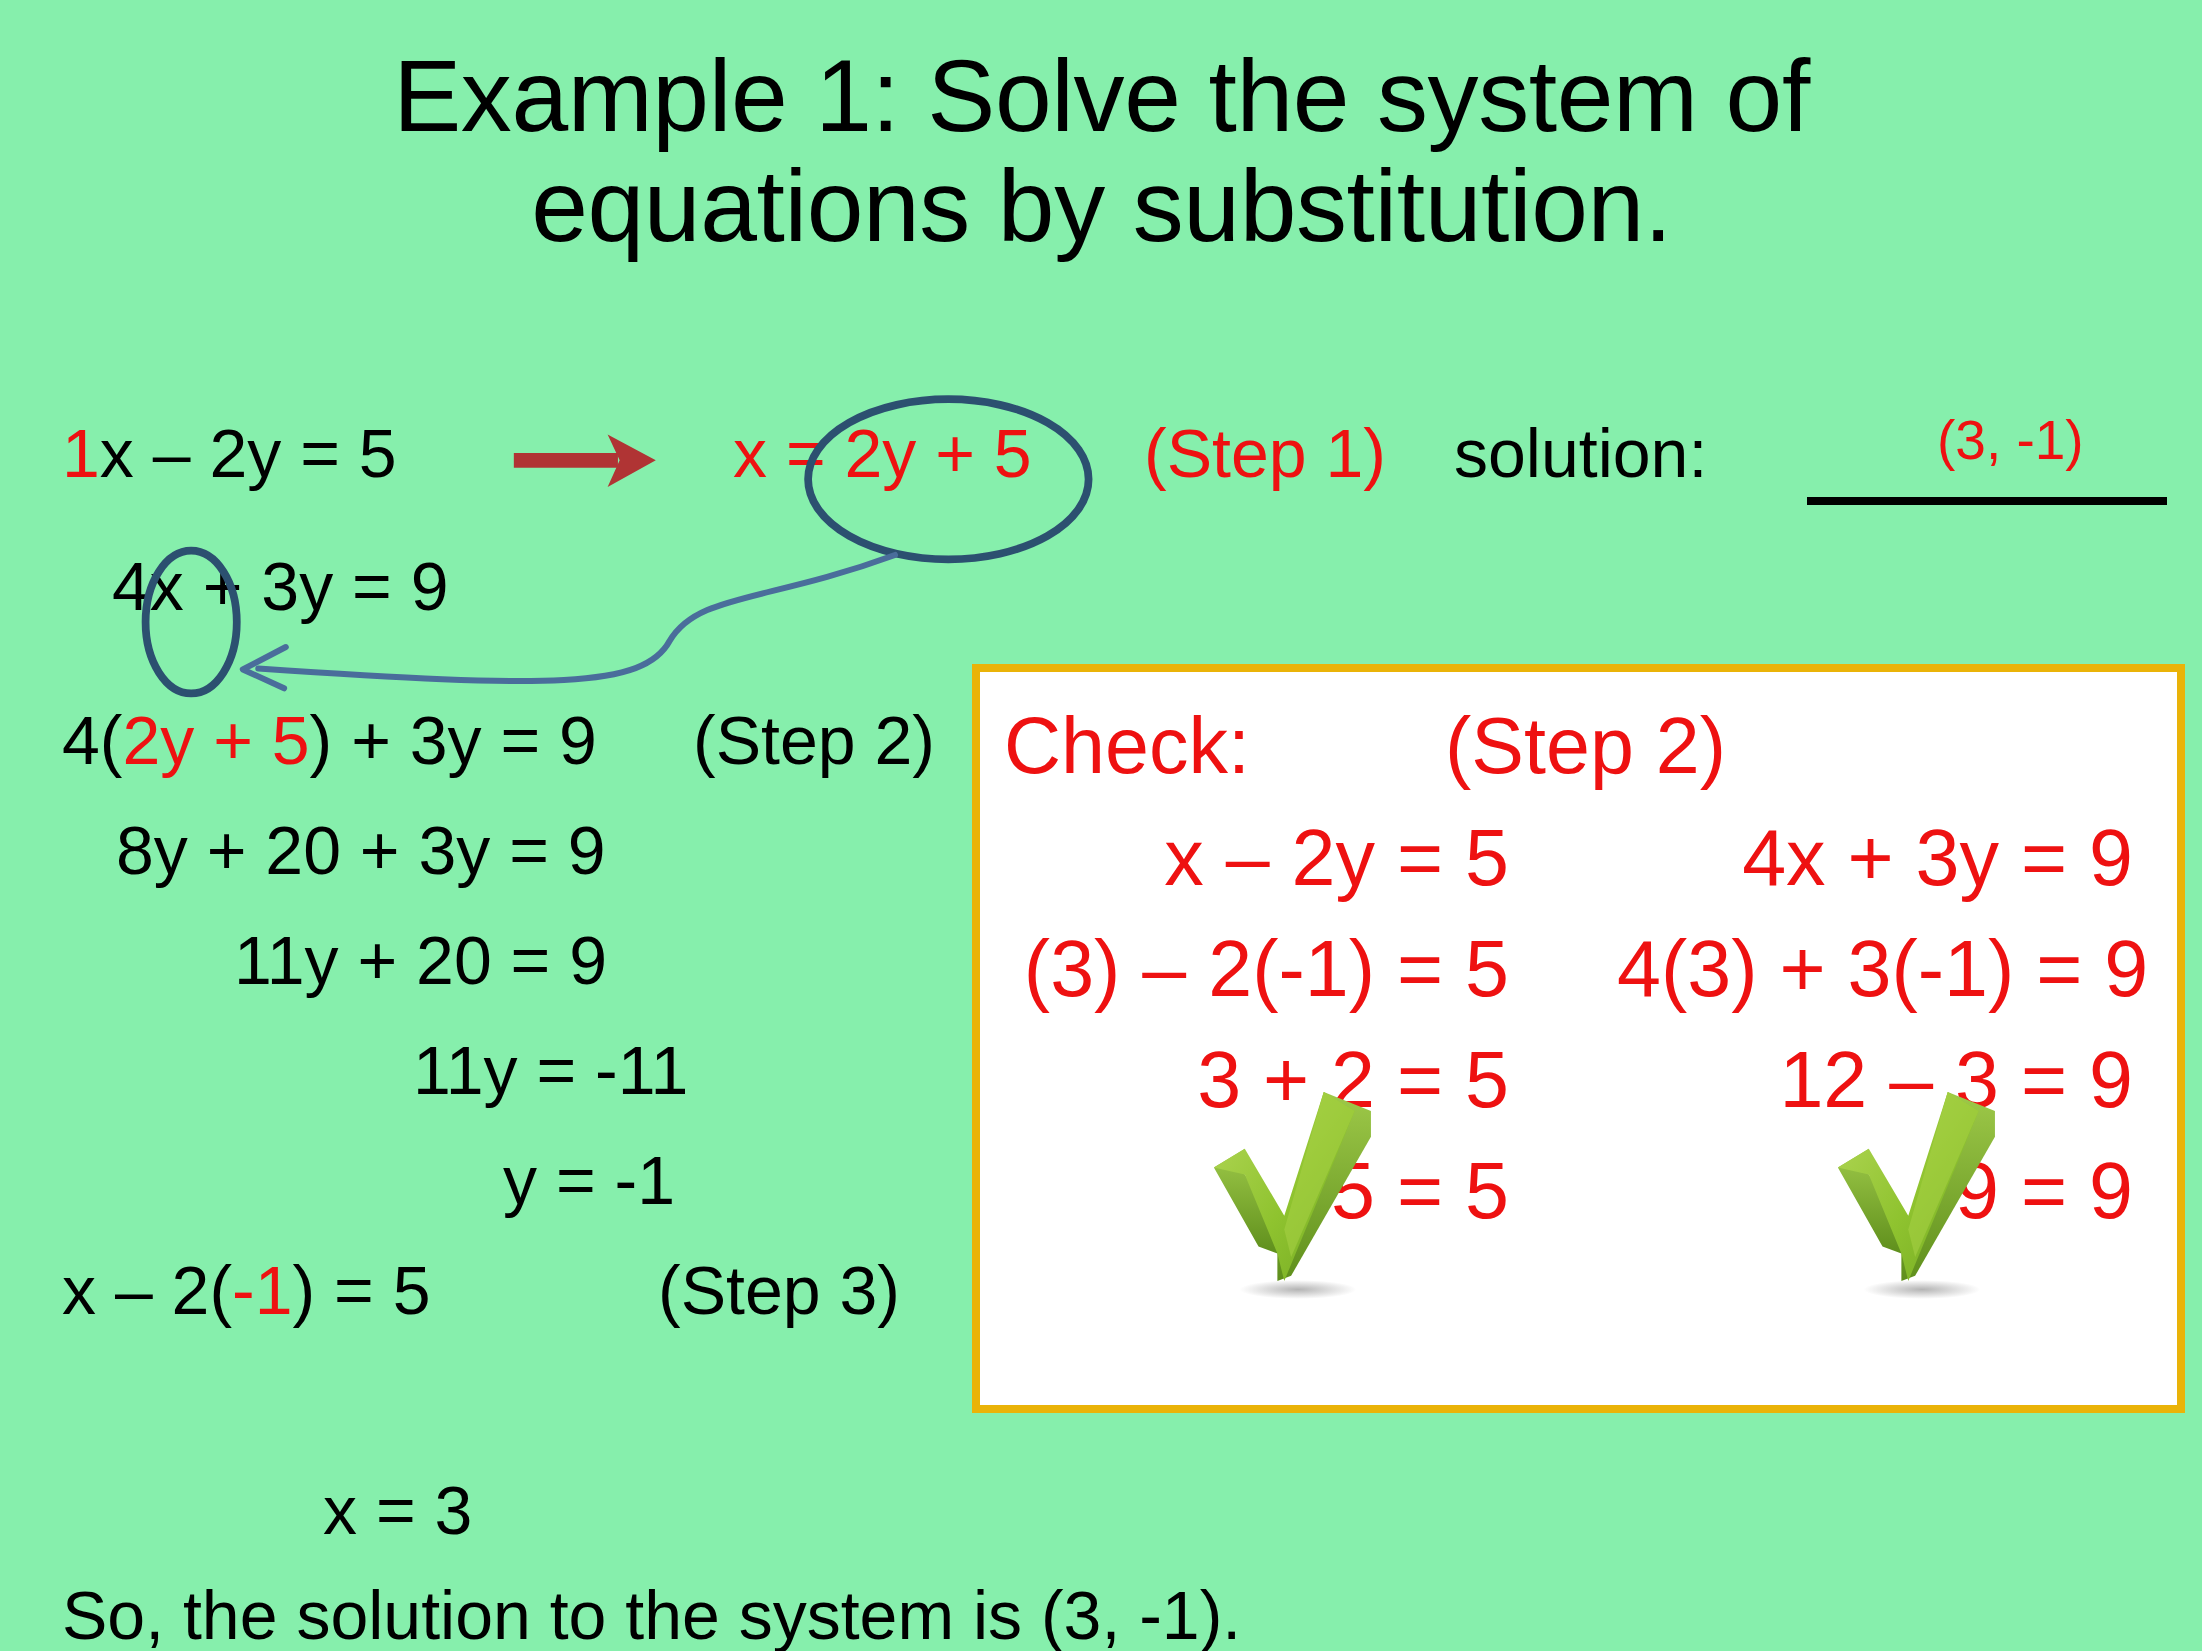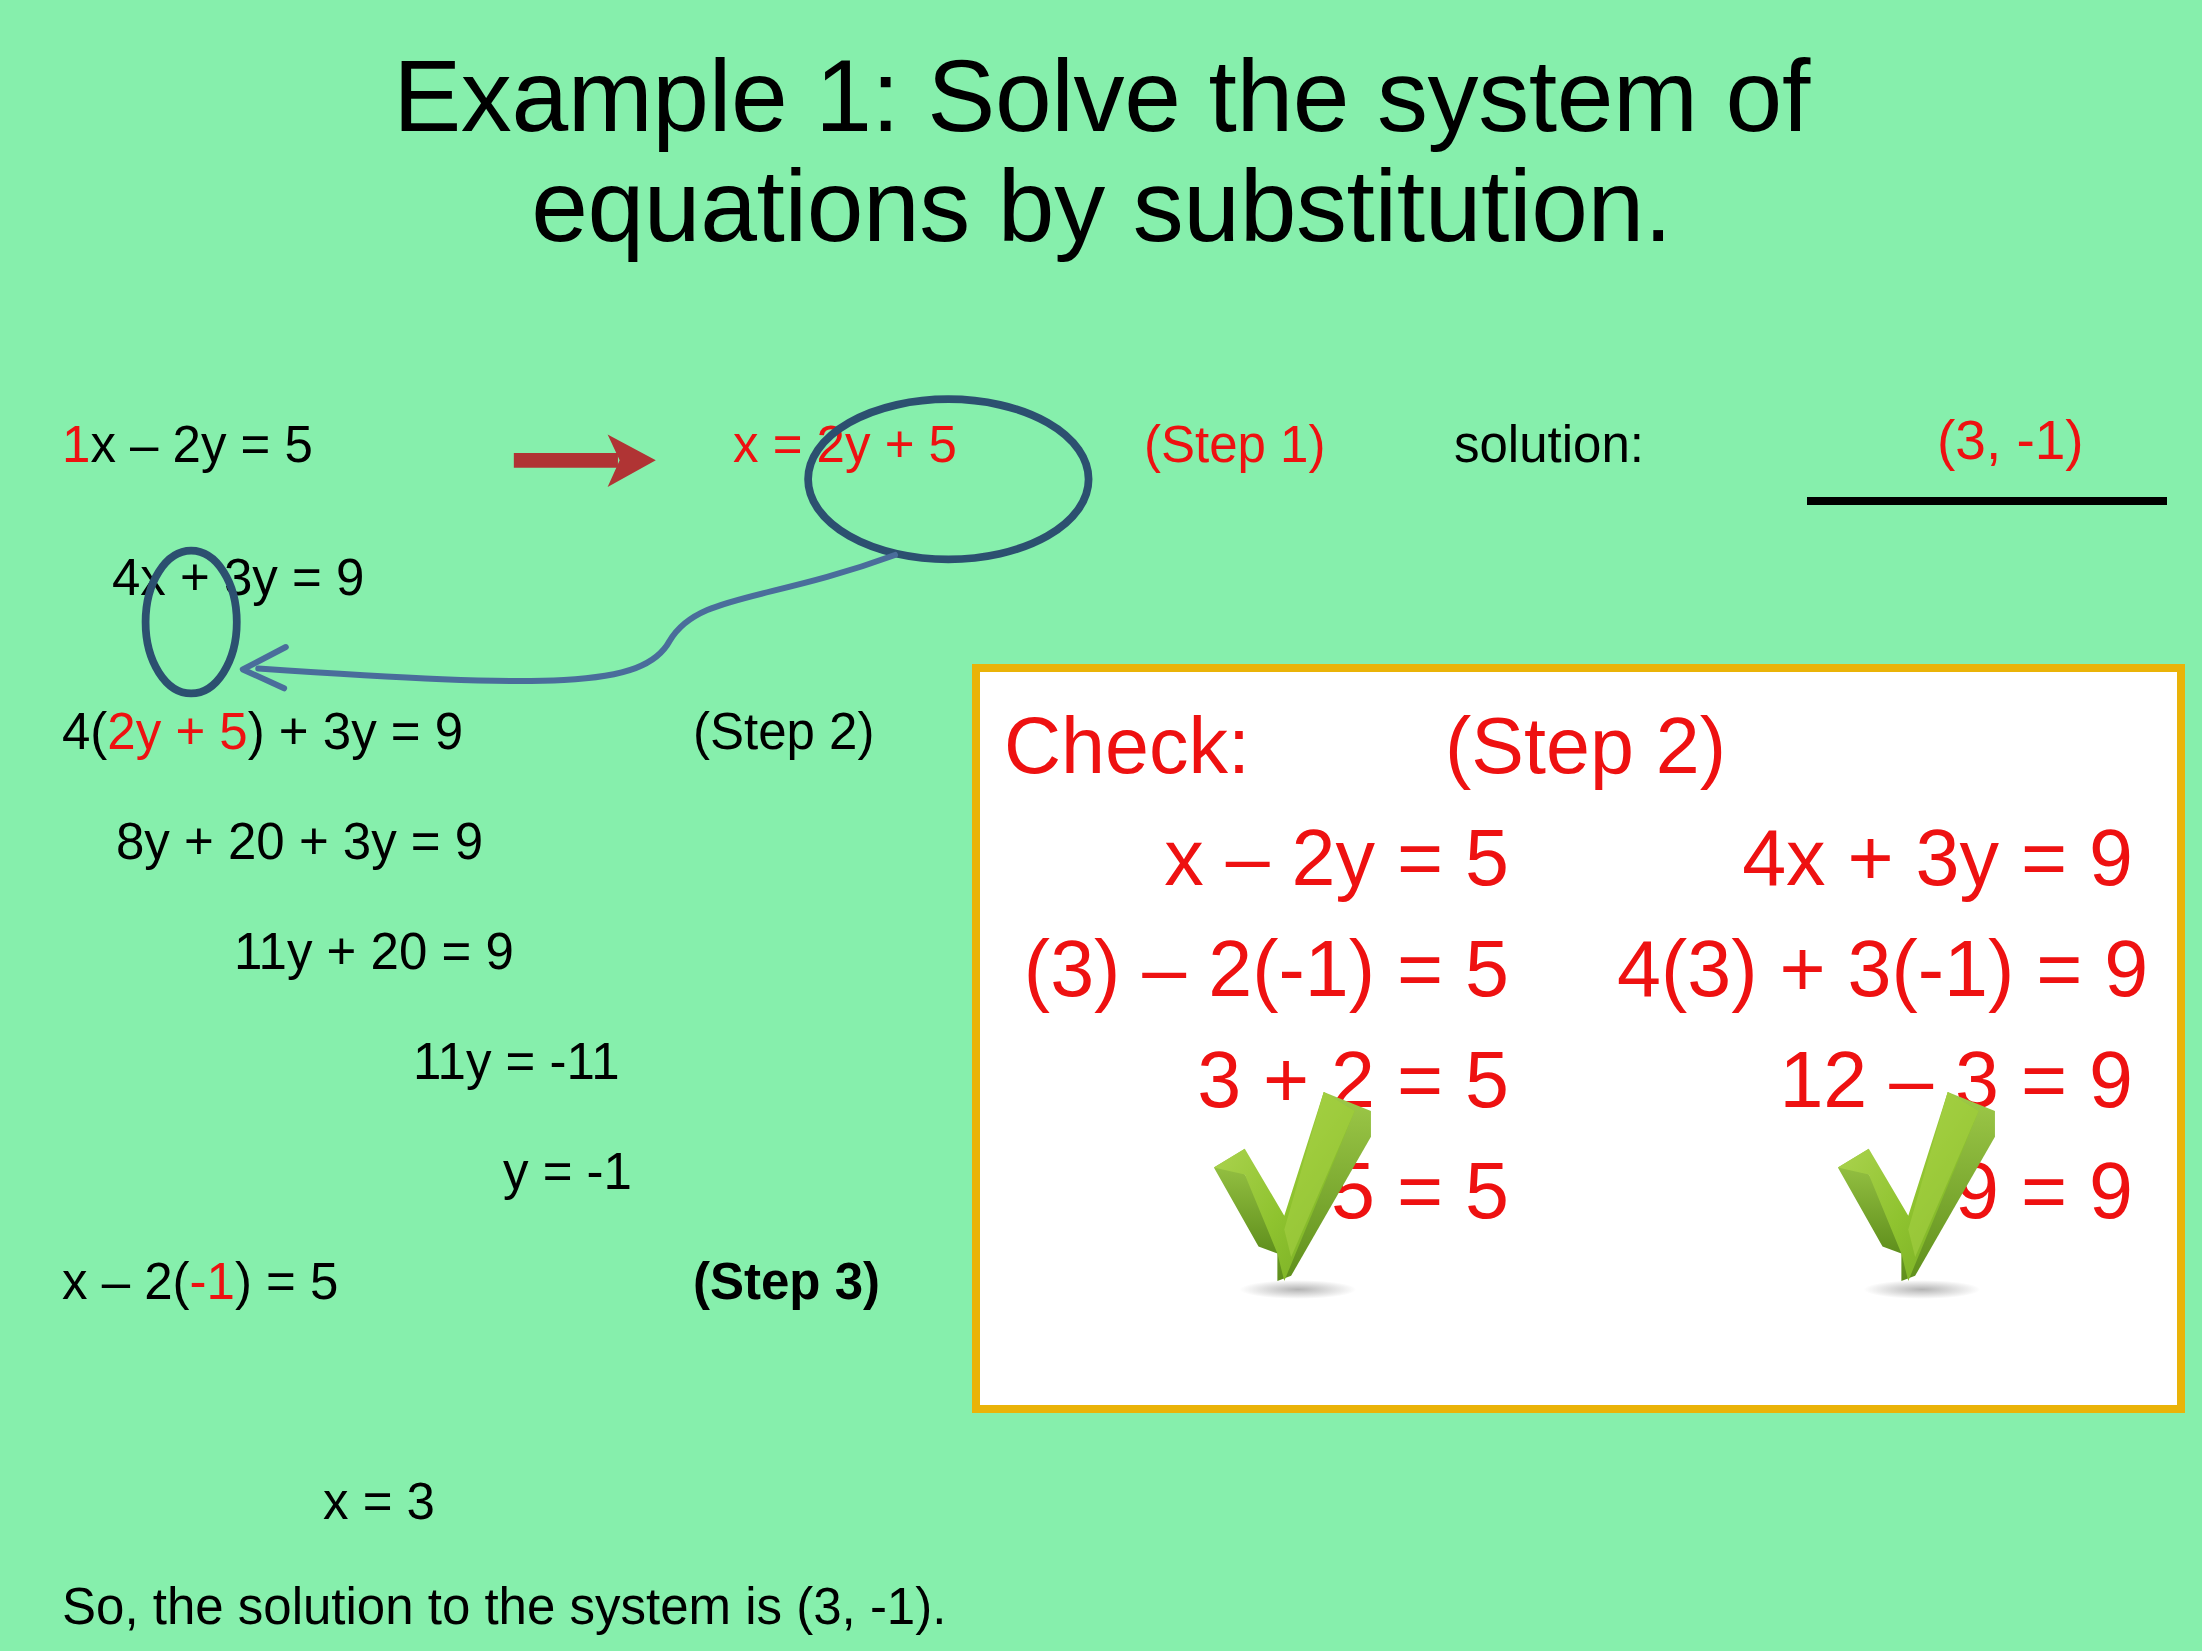--- a/index.html
+++ b/index.html
@@ -28,21 +28,21 @@
     font-size: 102px;
     line-height: 1.08;
     color: #000000;
     letter-spacing: -0.4px;
     white-space: pre-line;
   }
 
   
   .mathline {
     position: absolute;
-    font-size: 51px;
+    font-size: 68px;
     line-height: 1;
     color: #000000;
     white-space: pre;
   }
   .red   { color: #ee1111; }
   .black { color: #000000; }
 
   
   #eq1      { left: 62px;  top: 419px; }
   #eq1-sub  { left: 733px; top: 419px; color:#ee1111; }
@@ -60,21 +60,21 @@
   #eq2 { left: 112px; top: 552px; }
 
   
   #w1 { left: 62px;  top: 706px; }
   #w1-step { left: 693px; top: 706px; }
   #w2 { left: 116px; top: 816px; }
   #w3 { left: 234px; top: 926px; }
   #w4 { left: 413px; top: 1036px; }
   #w5 { left: 503px; top: 1146px; }
   #w6 { left: 62px;  top: 1256px; }
-  #w6-step { left: 693px; top: 1256px; font-weight: bold; }
+  #w6-step { left: 658px; top: 1256px; }
   #w7 { left: 194px; top: 1366px; }
   #w8 { left: 323px; top: 1476px; }
   #conclusion { left: 62px; top: 1581px; }
 
   
   #checkbox {
     position: absolute;
     left: 972px;
     top: 664px;
     width: 1213px;

